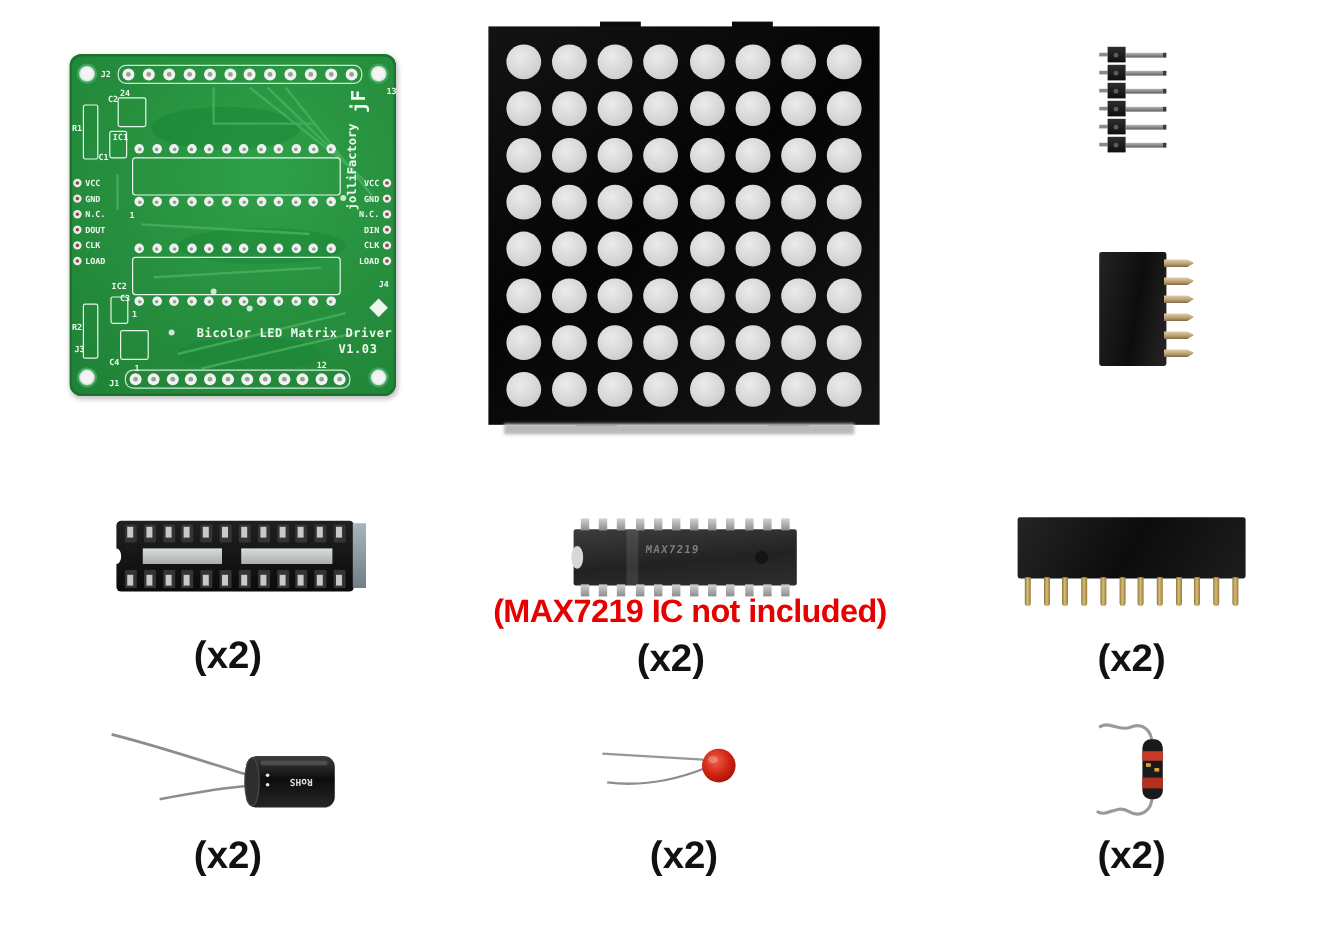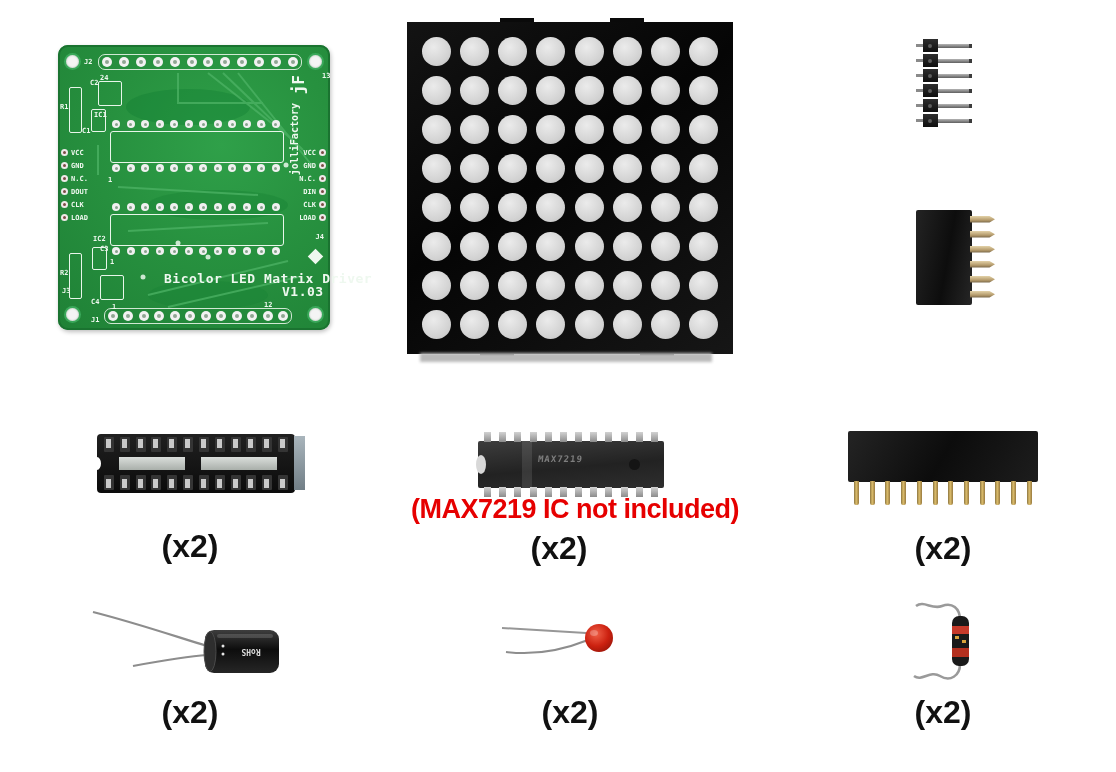--- a/index.html
+++ b/index.html
@@ -14,21 +14,21 @@
     position:absolute;left:58px;top:45px;width:272px;height:285px;
     background:radial-gradient(circle at 60% 35%, #2fa049 0%, #27913f 45%, #1f8136 100%);
     border-radius:10px;
     box-shadow:inset 0 0 0 2px #1a7330, 1px 2px 4px rgba(0,0,0,.25);
   }
   .pcb .traces{position:absolute;left:0;top:0;}
   .mount-hole{position:absolute;width:13px;height:13px;border-radius:50%;
     background:#f4f4f4;box-shadow:0 0 0 2px #3aa85a, inset 0 0 2px #9db5a0;}
   .silk{position:absolute;color:#eef8ef;font-family:"DejaVu Sans Mono",monospace;
     font-weight:bold;font-size:7px;line-height:8px;white-space:nowrap;}
-  .silk-title{font-size:13px;line-height:11px;letter-spacing:0.5px;padding-left:16px;}
+  .silk-title{font-size:10px;line-height:11px;letter-spacing:0.5px;padding-left:16px;}
   .edge-row{position:absolute;display:flex;justify-content:space-between;align-items:center;
     border:1px solid rgba(238,248,239,.85);border-radius:7px;padding:2px 3px;}
   .hole{width:10px;height:10px;border-radius:50%;background:#f2f2f2;position:relative;}
   .hole::after{content:"";position:absolute;inset:3px;border-radius:50%;background:#8fa693;}
   .ic-row{position:absolute;display:flex;justify-content:space-between;}
   .hole8{width:8px;height:8px;border-radius:50%;background:#f0f0f0;position:relative;}
   .hole8::after{content:"";position:absolute;inset:2.5px;border-radius:50%;background:#87a28c;}
   .ic-outline{position:absolute;border:1px solid #e8f6ea;border-radius:3px;}
   .pin-col{position:absolute;display:flex;flex-direction:column;gap:4px;}
   .pin-row{display:flex;align-items:center;gap:3px;height:9px;}

